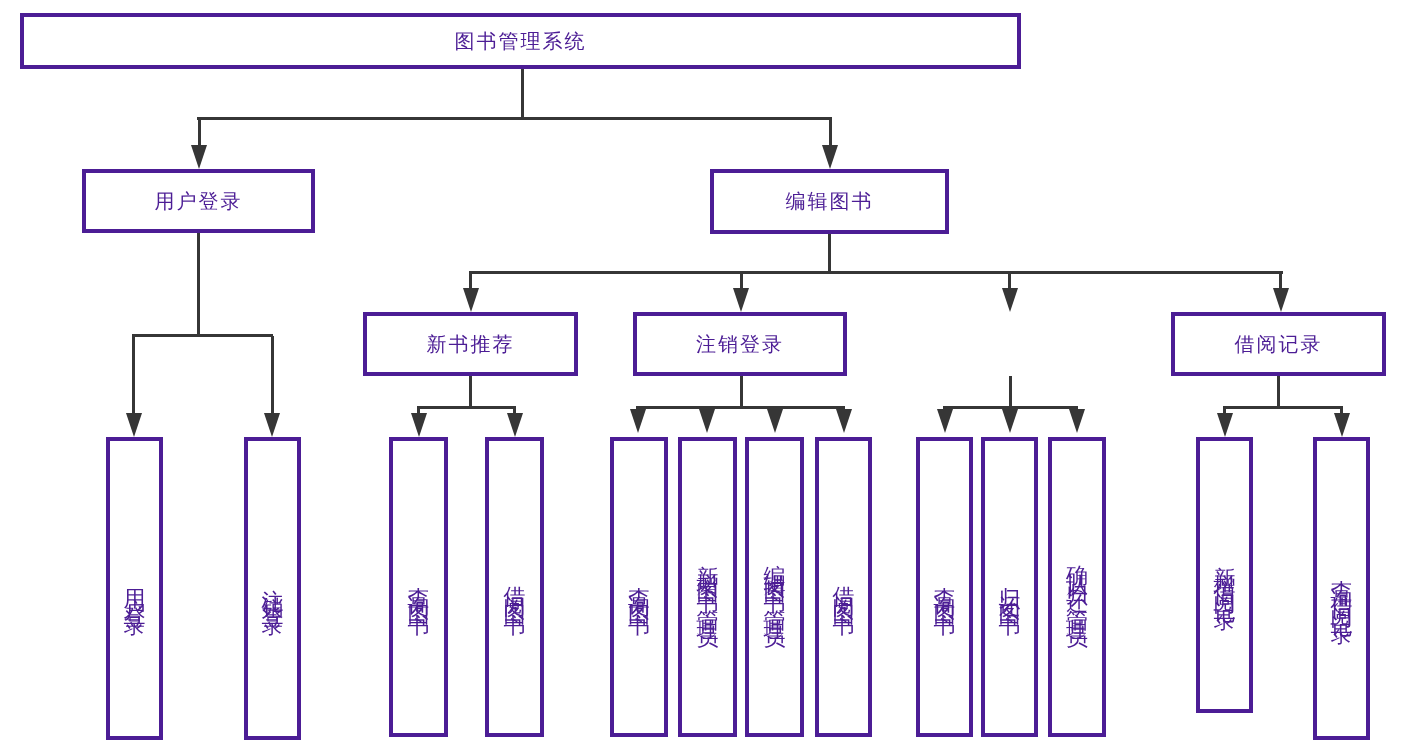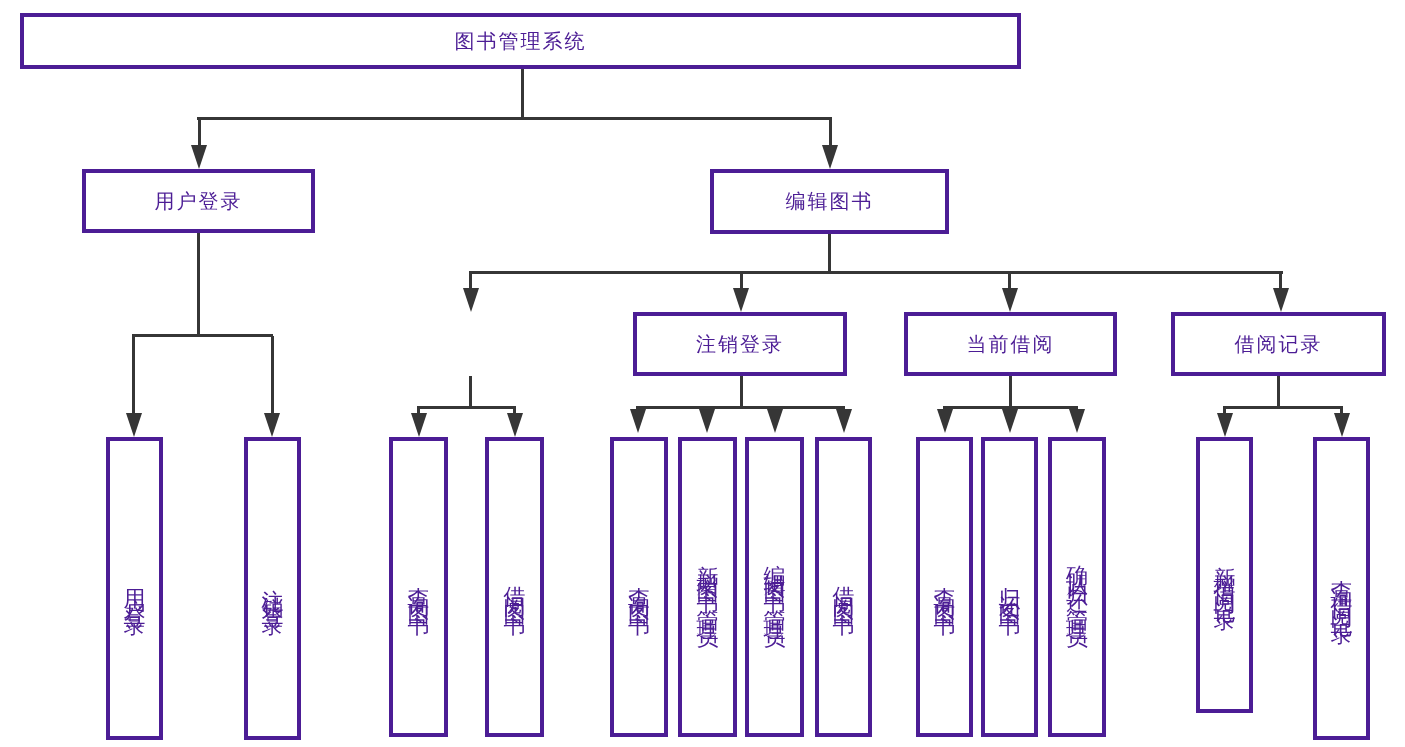--- a/index.html
+++ b/index.html
@@ -57,22 +57,22 @@
   <div class="hl" style="left:468.5px;top:271px;width:814px;"></div>
   <div class="vl" style="left:469px;top:273px;height:17px;"></div>
   <div class="vl" style="left:739.5px;top:273px;height:17px;"></div>
   <div class="vl" style="left:1008px;top:273px;height:17px;"></div>
   <div class="vl" style="left:1279px;top:273px;height:17px;"></div>
   <div class="arrow" style="left:462.5px;top:288px;"></div>
   <div class="arrow" style="left:733px;top:288px;"></div>
   <div class="arrow" style="left:1001.5px;top:288px;"></div>
   <div class="arrow" style="left:1272.5px;top:288px;"></div>
 
+  <div class="box" style="left:363px;top:312px;width:215px;height:64px;">新书推荐</div>
   <div class="box" style="left:633px;top:312px;width:214px;height:64px;">注销登录</div>
-  <div class="box" style="left:904px;top:312px;width:213px;height:64px;">当前借阅</div>
   <div class="box" style="left:1171px;top:312px;width:215px;height:64px;">借阅记录</div>
 
   <div class="vl" style="left:469px;top:376px;height:31px;"></div>
   <div class="hl" style="left:417px;top:406px;width:99px;"></div>
   <div class="vl" style="left:417px;top:408px;height:6px;"></div>
   <div class="vl" style="left:513px;top:408px;height:6px;"></div>
   <div class="arrow" style="left:410.5px;top:413px;"></div>
   <div class="arrow" style="left:506.5px;top:413px;"></div>
 
   <div class="vl" style="left:739.5px;top:376px;height:31px;"></div>

